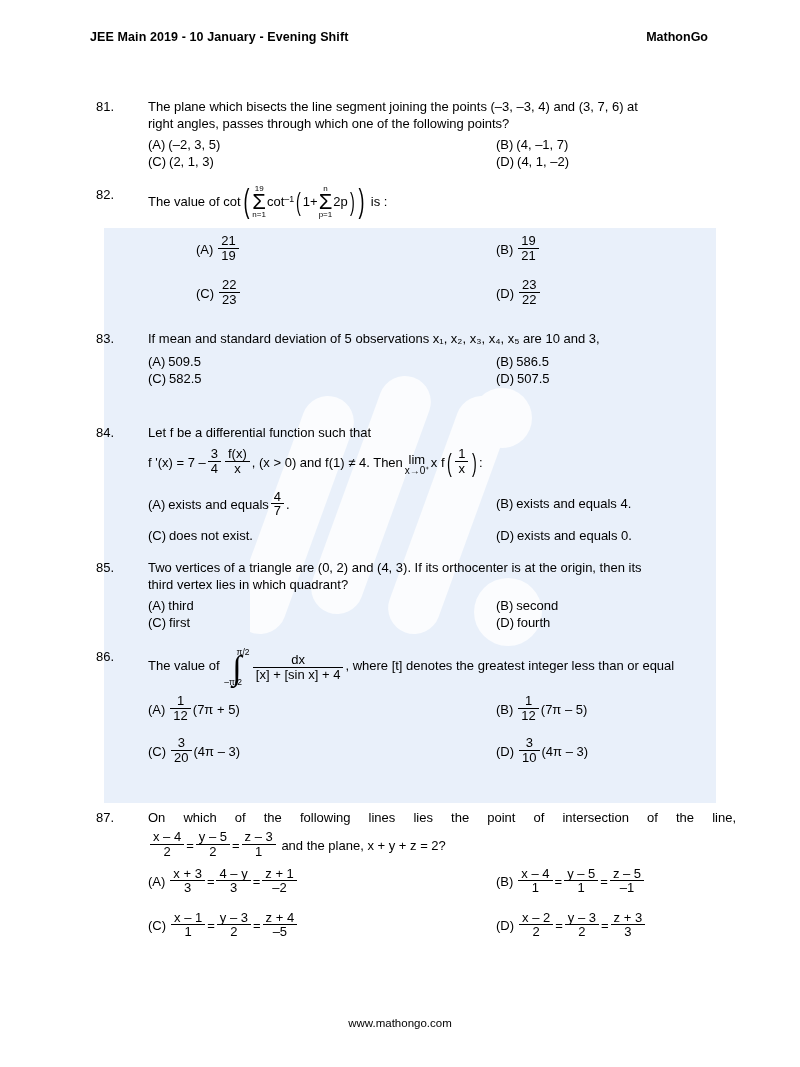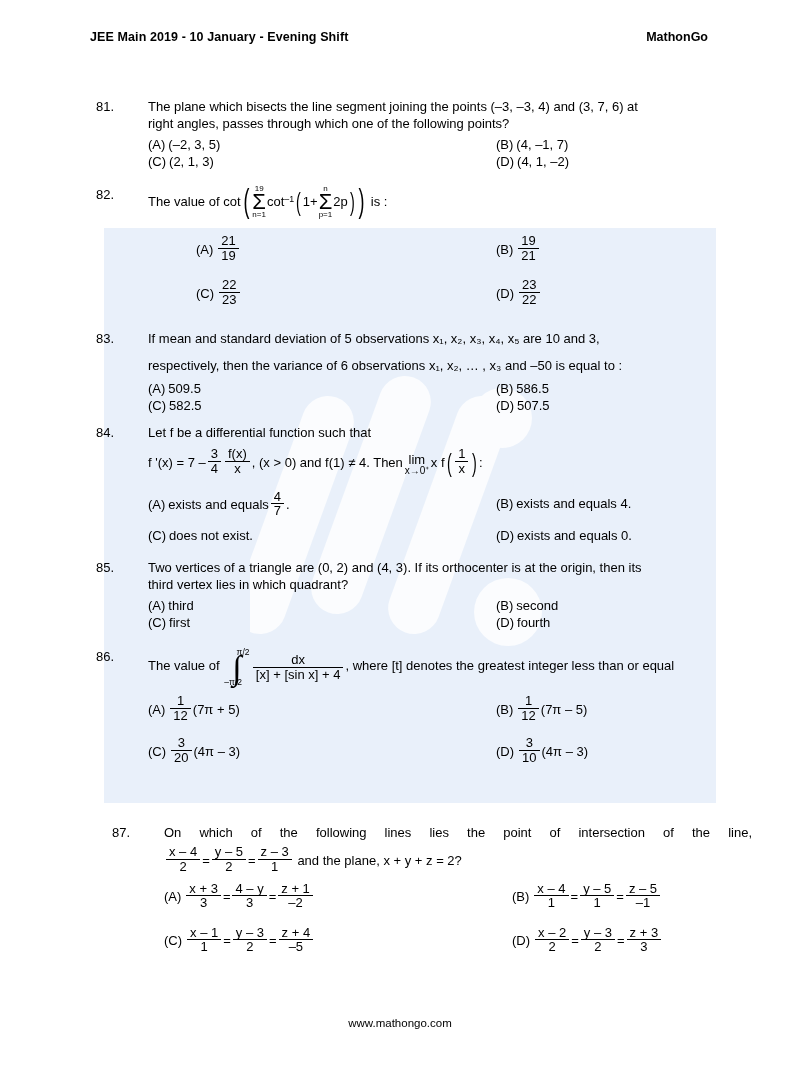--- a/index.html
+++ b/index.html
@@ -238,21 +238,21 @@
     white-space: nowrap;
   }
 
   
   #q81 { left: 96px; top: 98px;  width: 640px; }
   #q82 { left: 96px; top: 186px; width: 640px; }
   #q83 { left: 96px; top: 330px; width: 640px; }
   #q84 { left: 96px; top: 424px; width: 640px; }
   #q85 { left: 96px; top: 559px; width: 640px; }
   #q86 { left: 96px; top: 648px; width: 640px; }
-  #q87 { left: 112px; top: 809px; width: 640px; margin-top: 15px; }
+  #q87 { left: 96px; top: 809px; width: 640px; }
 </style>
 </head>
 <body>
 
 <div class="page">
 
   <div class="tint-band"></div>
 
   <svg class="watermark" viewBox="0 0 330 330">
     <g fill="#ffffff" opacity="0.85">
@@ -317,25 +317,20 @@
   </div>
 
   <div class="q" id="q83">
     <div class="q-num">83.</div>
     <div class="q-body">
       <div class="stem">
         <span>If  mean  and  standard  deviation  of  5  observations</span>
         <span>x₁, x₂, x₃, x₄, x₅</span>
         <span>are  10  and  3,</span>
       </div>
-      <div class="stem" style="margin-top:10px;">
-        <span>respectively, then the variance of 6 observations</span>
-        <span>x₁, x₂, … , x₃</span>
-        <span>and –50 is equal to :</span>
-      </div>
       <div class="opts" style="height:38px; margin-top:6px;">
         <div class="opt opt-col-a" style="top:0px;">
           <span class="lbl">(A)</span><span>509.5</span>
         </div>
         <div class="opt opt-col-b" style="top:0px;">
           <span class="lbl">(B)</span><span>586.5</span>
         </div>
         <div class="opt opt-col-a" style="top:17px;">
           <span class="lbl">(C)</span><span>582.5</span>
         </div>

